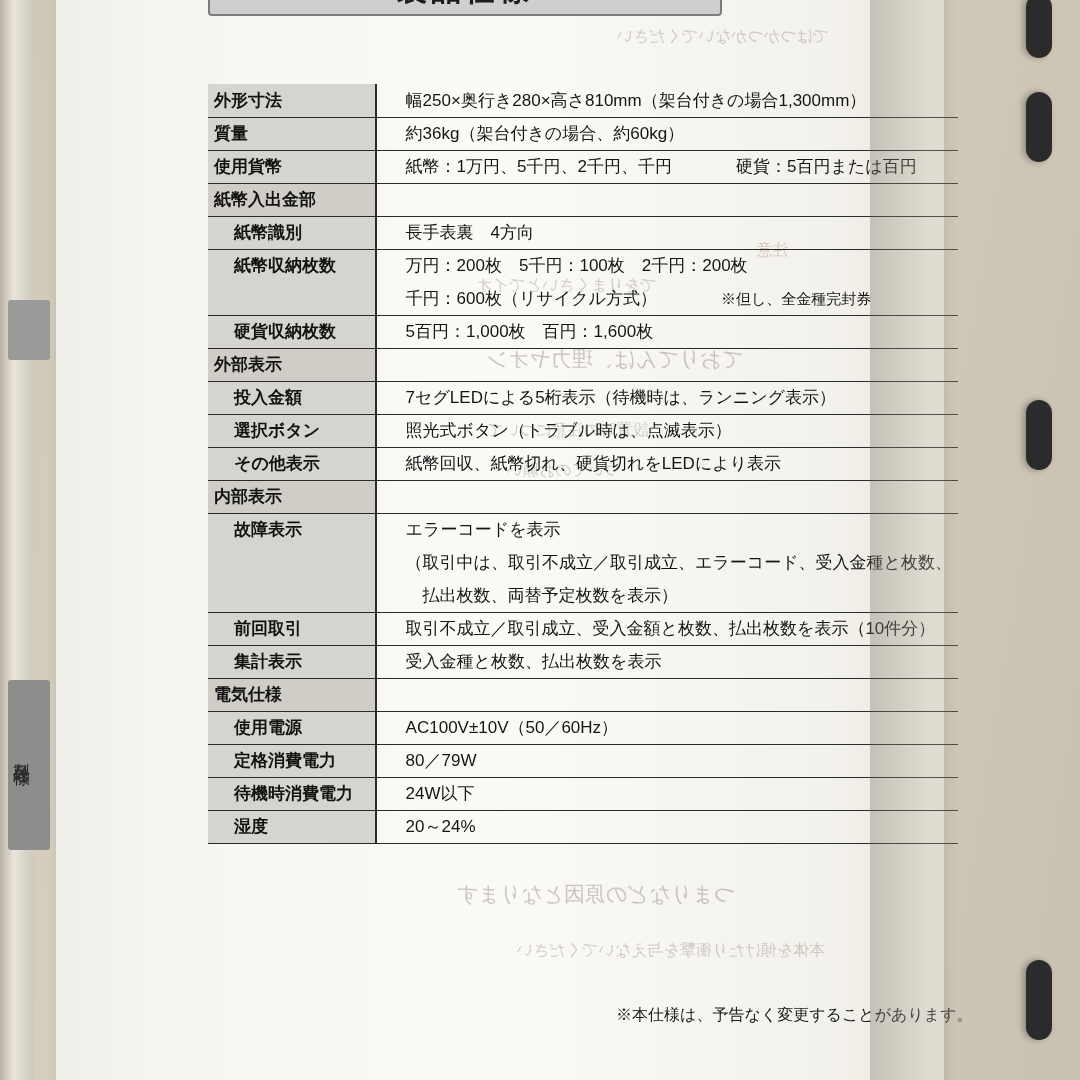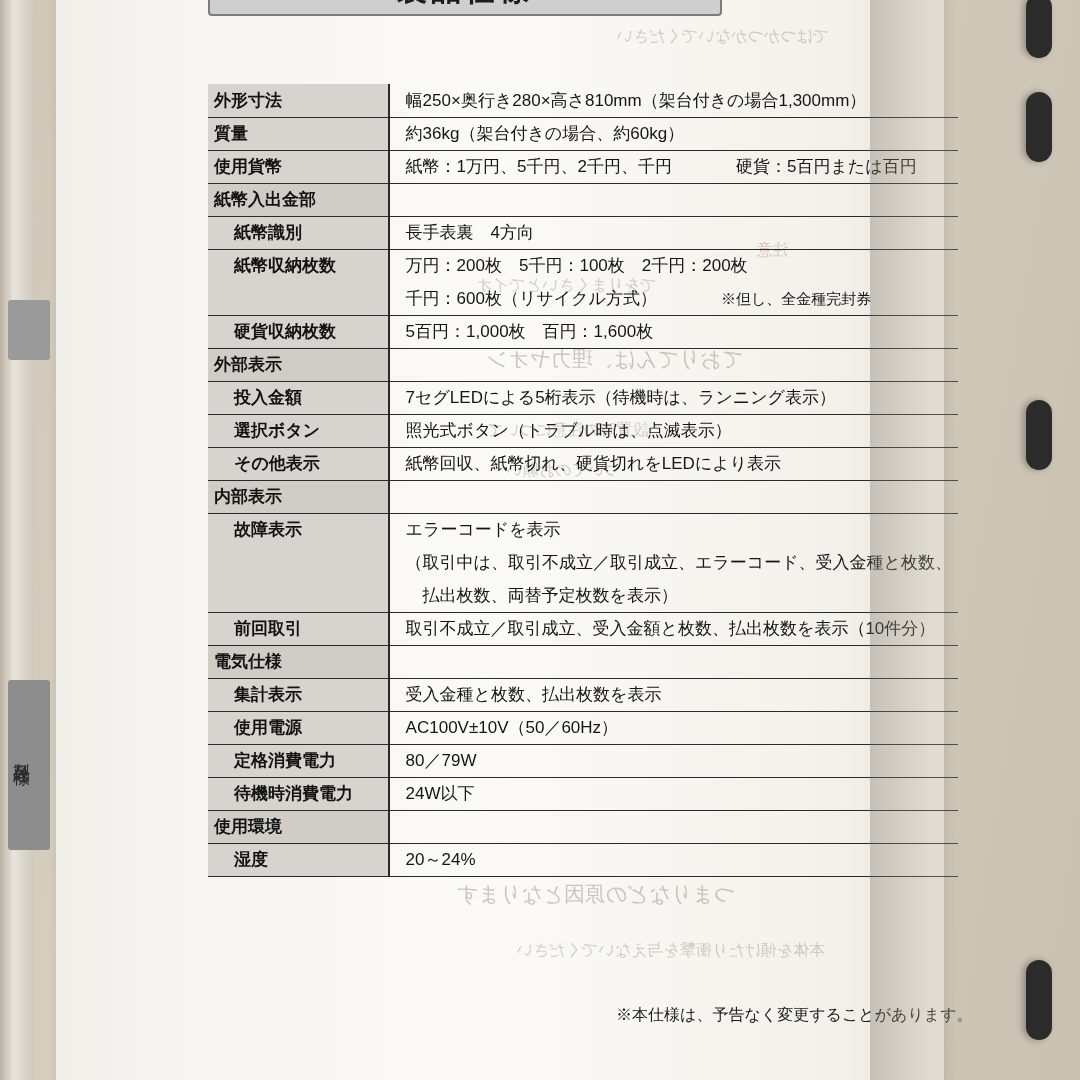--- a/index.html
+++ b/index.html
@@ -139,21 +139,21 @@
   }
   .spec td.label {
     width: 172px;
     border-right: 2.4px solid #2a2a2a;
     background: #d6d4ce;
     font-weight: bold;
     color: #121212;
   }
   .spec td.label.indent { padding-left: 26px; }
   .spec td.label.section { background: #cfcdc6; }
-  .spec td.val { padding-left: 16px; }
+  .spec td.val { padding-left: 29px; }
   .spec td.val.empty { border-bottom: 1.6px solid #2a2a2a; }
   .spec td.val .gap { display: inline-block; width: 64px; }
   .spec tr.no-rule td { border-bottom: none; }
   .note-inline { font-size: 15px; }
   .footnote {
     position: absolute;
     left: 560px;
     top: 1015px;
     font-size: 16px;
     color: #1b1b1b;
@@ -254,42 +254,38 @@
         </tr>
         <tr>
           <td class="label indent"></td>
           <td class="val">　払出枚数、両替予定枚数を表示）</td>
         </tr>
         <tr>
           <td class="label indent">前回取引</td>
           <td class="val">取引不成立／取引成立、受入金額と枚数、払出枚数を表示（10件分）</td>
         </tr>
         <tr>
+          <td class="label indent">集計表示</td>
+          <td class="val">受入金種と枚数、払出枚数を表示</td>
+        </tr>
+        <tr>
           <td class="label section">電気仕様</td>
           <td class="val empty"></td>
         </tr>
         <tr>
-          <td class="label indent">集計表示</td>
-          <td class="val">受入金種と枚数、払出枚数を表示</td>
-        </tr>
-        <tr>
           <td class="label indent">使用電源</td>
           <td class="val">AC100V±10V（50／60Hz）</td>
         </tr>
         <tr>
           <td class="label indent">定格消費電力</td>
           <td class="val">80／79W</td>
         </tr>
         <tr>
           <td class="label indent">待機時消費電力</td>
           <td class="val">24W以下</td>
-        </tr>
-        <tr>
-          <td class="label section">使用環境</td>
-          <td class="val empty"></td>
         </tr>
         <tr>
           <td class="label indent">湿度</td>
           <td class="val">20～24%</td>
         </tr>
       </tbody>
     </table>
 
     <div class="footnote">※本仕様は、予告なく変更することがあります。</div>
   </div>

